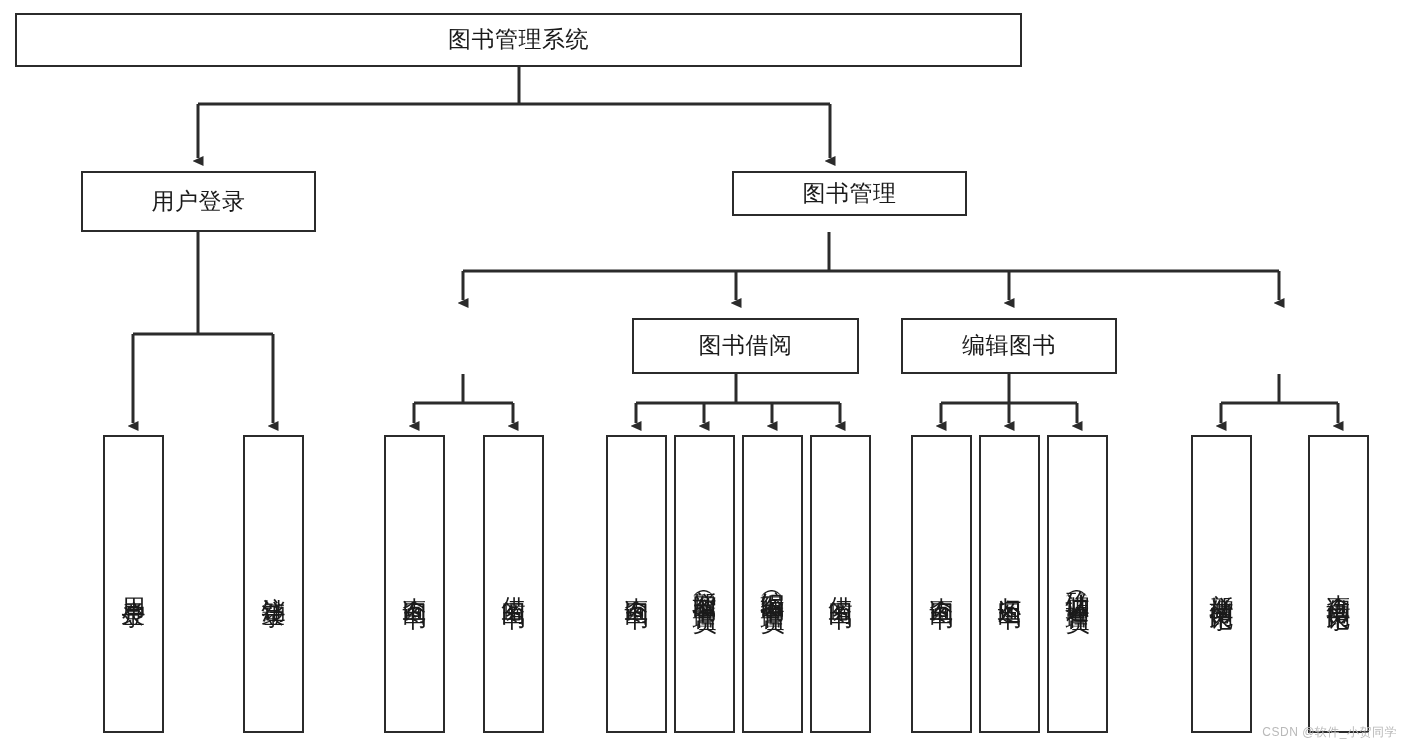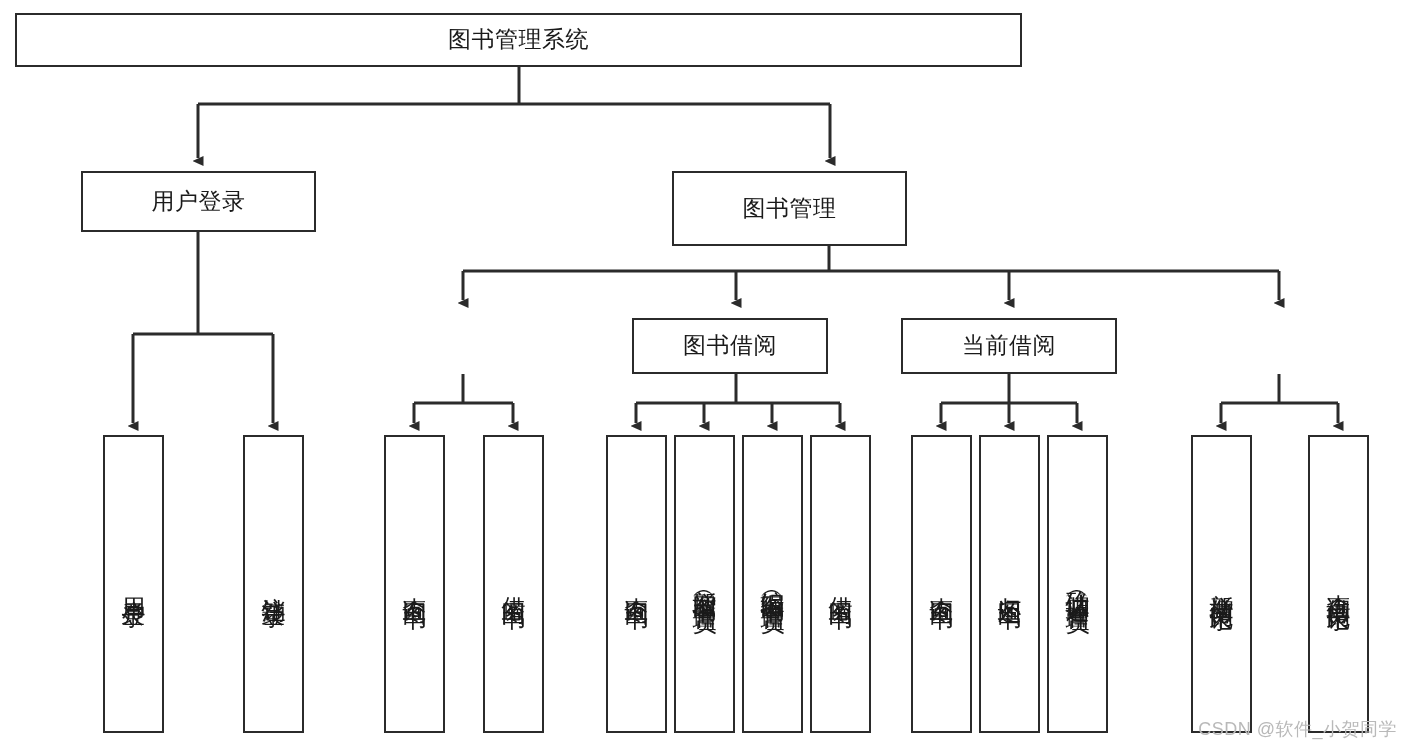--- a/index.html
+++ b/index.html
@@ -56,21 +56,21 @@
     text-orientation: upright;
     font-size: 24px;
     line-height: 1.16;
     letter-spacing: 3px;
     max-height: 268px;
   }
   .watermark {
     position: absolute;
     right: 8px;
     bottom: 6px;
-    font-size: 18px;
+    font-size: 12px;
     color: #b9b9b9;
     letter-spacing: 0.5px;
     white-space: nowrap;
   }
 </style>
 </head>
 <body>
 
 <div id="canvas">
 
@@ -124,29 +124,29 @@
     </g>
   </svg>
 
   <div class="node root horiz" style="left:15px; top:13px; width:1007px; height:54px;">
     <span class="label">图书管理系统</span>
   </div>
 
   <div class="node horiz" style="left:81px; top:171px; width:235px; height:61px;">
     <span class="label">用户登录</span>
   </div>
-  <div class="node horiz" style="left:672px; top:171px; width:235px; height:75px;">
+  <div class="node horiz" style="left:732px; top:171px; width:235px; height:45px;">
     <span class="label">图书管理</span>
   </div>
 
-  <div class="node horiz" style="left:632px; top:318px; width:196px; height:56px;">
+  <div class="node horiz" style="left:632px; top:318px; width:227px; height:56px;">
     <span class="label">图书借阅</span>
   </div>
   <div class="node horiz" style="left:901px; top:318px; width:216px; height:56px;">
-    <span class="label">当前借阅</span>
+    <span class="label">编辑图书</span>
   </div>
 
   <div class="node vert" style="left:103px; top:435px; width:61px; height:298px;">
     <span class="label">用户登录</span>
   </div>
   <div class="node vert" style="left:243px; top:435px; width:61px; height:298px;">
     <span class="label">注销登录</span>
   </div>
 
   <div class="node vert" style="left:384px; top:435px; width:61px; height:298px;">

